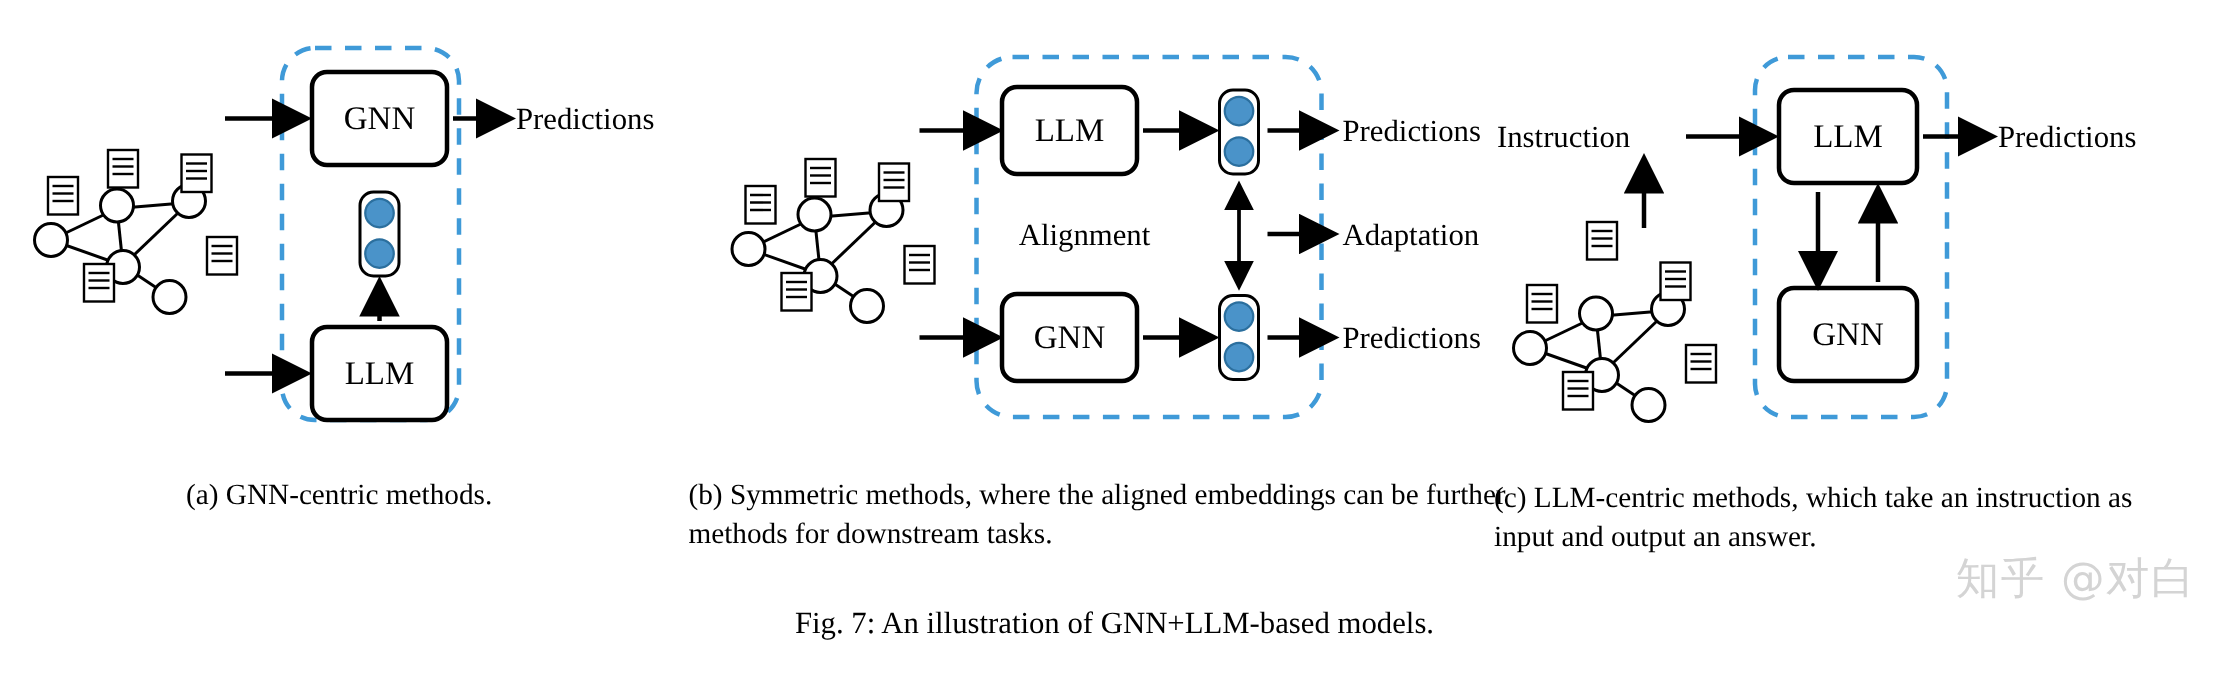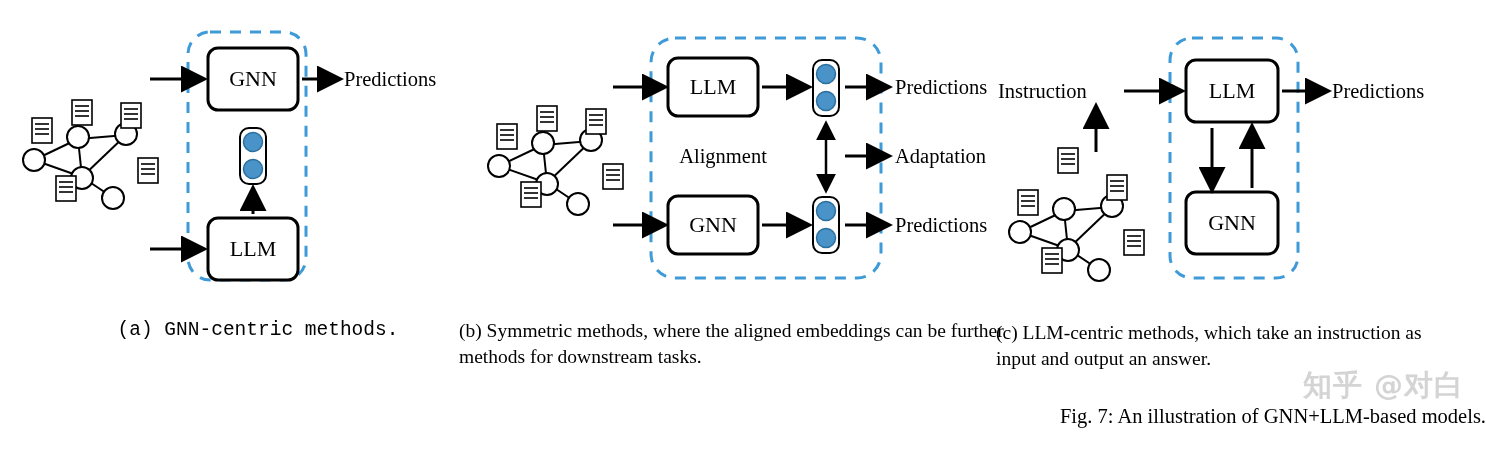--- a/index.html
+++ b/index.html
@@ -33,45 +33,44 @@
     left: 0;
   }
   .caption {
     position: absolute;
     font-size: 19.5px;
     line-height: 1.32;
     text-align: left;
     color: #000;
   }
   #caption-a {
-    left: 108px; top: 318px; width: 300px;
-    text-align: center;
-    font-family: Liberation Mono, monospace;
+    left: 124px; top: 318px; width: 300px;
+    text-align: left;
   }
   #caption-b {
     left: 4px; top: 318px; width: 548px;
   }
   #caption-c {
     left: 6px; top: 320px; width: 470px;
   }
   .fig-title {
     position: absolute;
     left: 0;
     top: 405px;
     width: 1486px;
-    text-align: right;
+    text-align: center;
     font-size: 20.5px;
     color: #000;
   }
   .watermark {
     position: absolute;
     right: 22px;
     top: 366px;
     font-size: 29px;
-    font-weight: bold;
+    font-weight: normal;
     color: #d4d4d4;
     font-family: "DejaVu Sans", sans-serif;
     letter-spacing: 1px;
     white-space: nowrap;
   }
   svg text {
     font-family: "Liberation Serif", serif;
     fill: #000;
   }
 </style>

